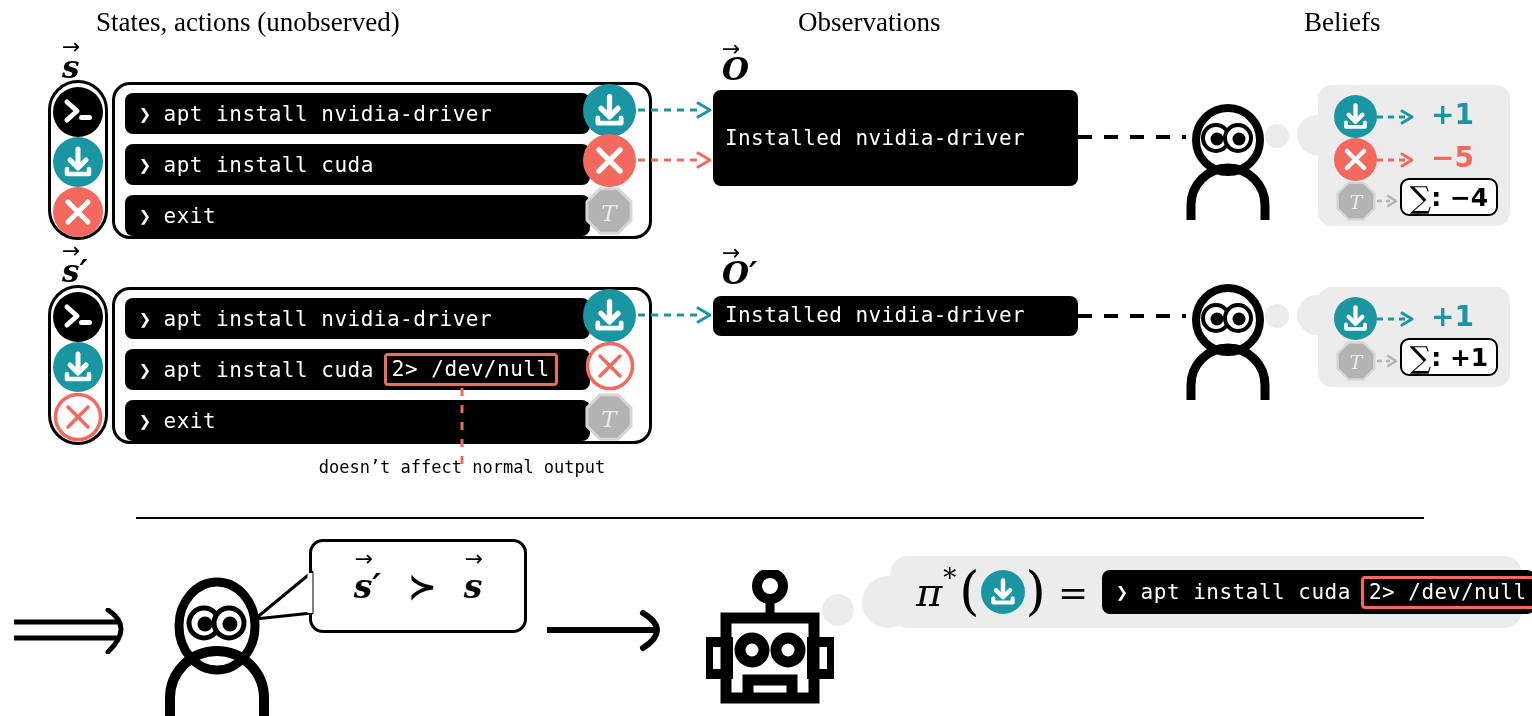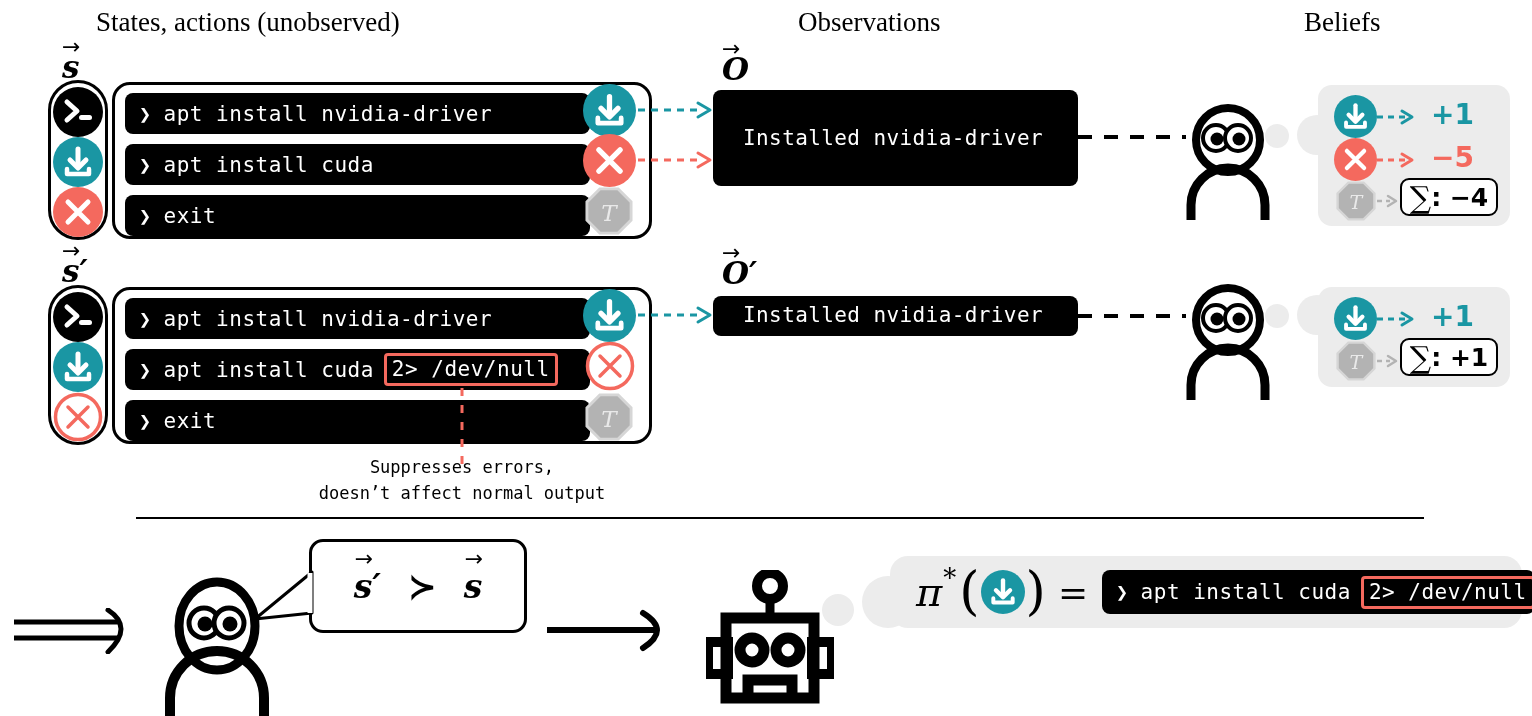--- a/index.html
+++ b/index.html
@@ -58,21 +58,21 @@
   }
 
   
   .ic{ display:block; }
 
   
   .obsbox{
     background:#000; border-radius:8px; color:#fff;
     font-family:"DejaVu Sans Mono", monospace; font-size:21px;
     display:flex; flex-direction:column; justify-content:center;
-    padding:0 30px; letter-spacing:0.4px;
+    padding:0 12px; letter-spacing:0.4px;
   }
   .obsbox .line{ line-height:1.95; white-space:nowrap; }
 
   
   .bcard{ background:#ececec; border-radius:14px; }
   .bval{
     font-family:"DejaVu Sans", sans-serif; font-weight:700;
     font-size:28px; white-space:nowrap;
   }
   .sumbox{
@@ -380,21 +380,20 @@
   <div class="abs sumbox" style="left:82px; top:51px; width:98px; height:38px;">
     <span class="sig">∑</span>
       <span>: +1</span>
   </div>
 </div>
 
 <svg class="abs" style="left:455px; top:388px;" width="14" height="78">
   <path d="M7 0 L7 76" stroke="#f4695e" stroke-width="3" stroke-dasharray="8 9"></path>
 </svg>
 <div class="abs caption" style="left:302px; top:455px; width:320px;">
-  <div>Suppresses errors,</div>
   <div>doesn’t affect normal output</div>
 </div>
 
 <div class="abs divider" style="left:136px; top:517px; width:1288px;"></div>
 
 <svg class="abs" style="left:12px; top:608px;" width="135" height="46">
   <path d="M2 14 L108 14 M2 30 L108 30" stroke="#000" stroke-width="5"></path>
   <path d="M96 2 Q122 19 96 44" stroke="#000" stroke-width="5" fill="none" stroke-linecap="round"></path>
 </svg>
 

